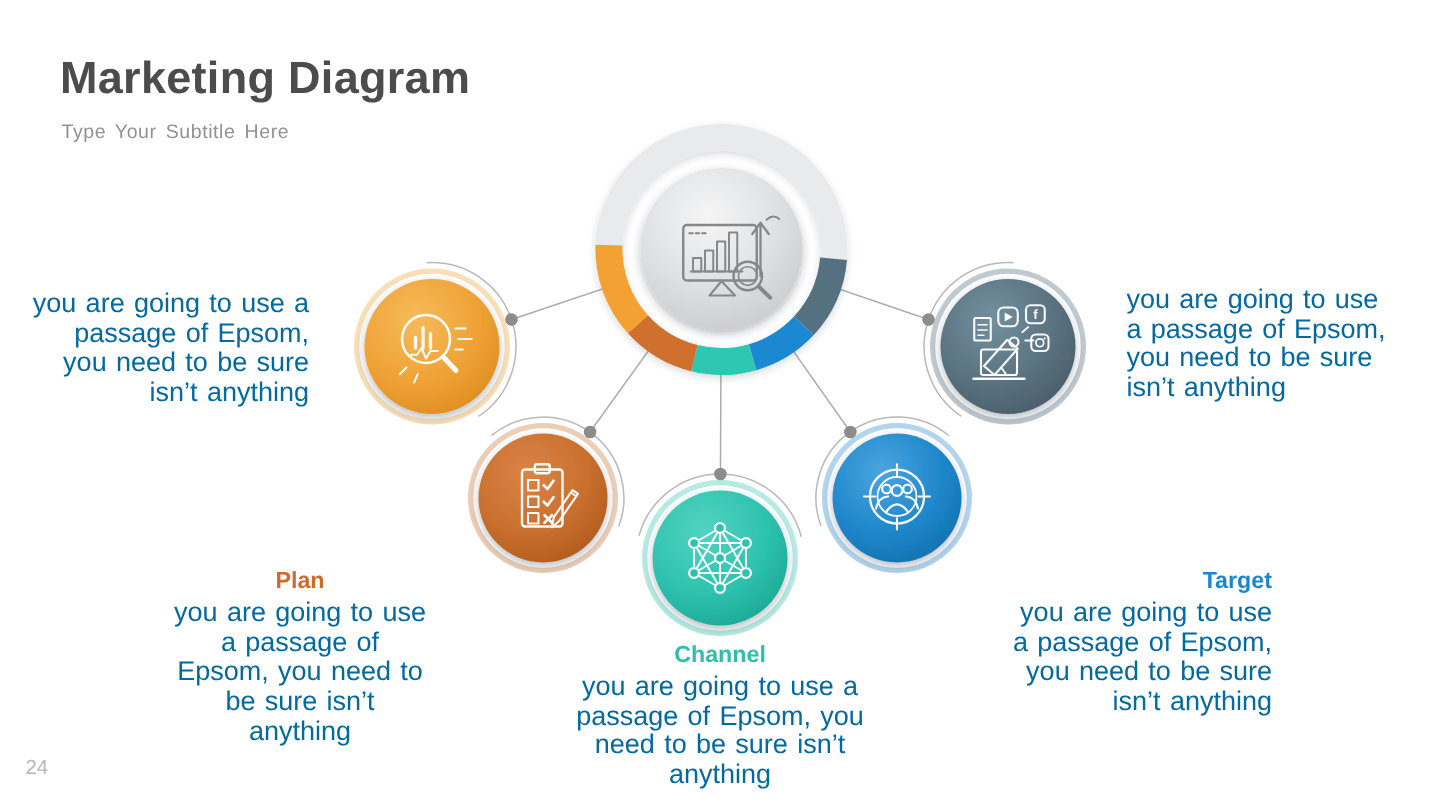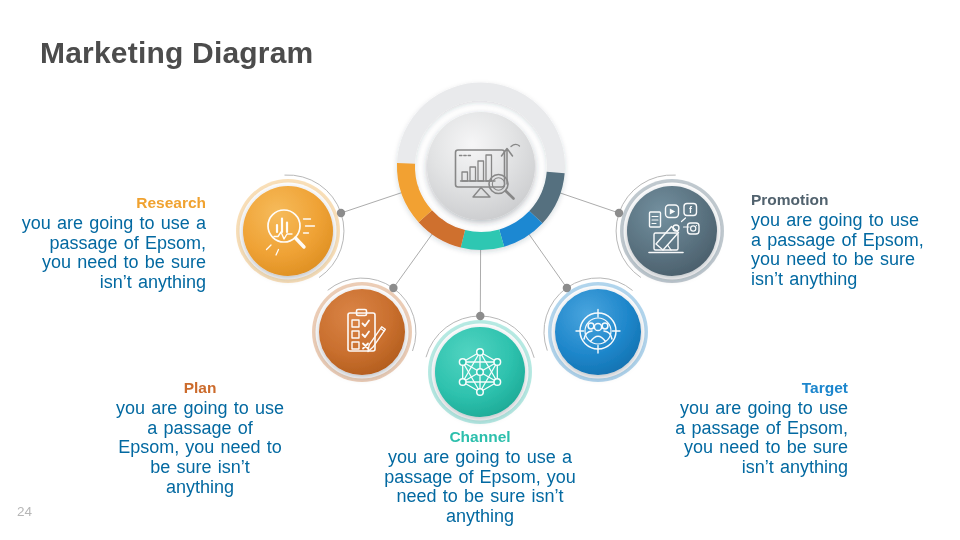--- a/index.html
+++ b/index.html
@@ -33,20 +33,21 @@
   .channel .node-label{color:#2cbfac;text-align:center;}
   .target .node-label{color:#1c86cd;}
   .promotion .node-label{color:#51626e;}
 </style>
 </head>
 <body>
 
 <div class="slide">
 
   <h1 class="title">Marketing Diagram</h1>
+  <p class="subtitle">Type Your Subtitle Here</p>
 
   <svg class="diagram-svg" width="960" height="540" viewBox="0 0 960 540" xmlns="http://www.w3.org/2000/svg">
     <defs>
       <filter id="softShadow" x="-40%" y="-40%" width="180%" height="180%">
         <feDropShadow dx="0" dy="2.5" stdDeviation="3" flood-color="#2e3942" flood-opacity="0.32"></feDropShadow>
       </filter>
       <filter id="faintShadow" x="-40%" y="-40%" width="180%" height="180%">
         <feDropShadow dx="0" dy="2" stdDeviation="2.5" flood-color="#2e3942" flood-opacity="0.18"></feDropShadow>
       </filter>
       <radialGradient id="gradHub" cx="0.42" cy="0.3" r="0.85">
@@ -222,38 +223,36 @@
         <rect x="684" y="203.5" width="12.5" height="12" rx="3"></rect>
         <text x="690.4" y="212.8" font-size="9" font-weight="bold" fill="#ffffff" stroke="none" text-anchor="middle" font-family="Liberation Sans, DejaVu Sans, sans-serif">f</text>
         <rect x="687.5" y="223" width="11.5" height="11" rx="3"></rect>
         <circle cx="693.2" cy="228.5" r="2.6" stroke-width="1.2"></circle>
         <circle cx="696.4" cy="225.6" r="0.7" fill="#ffffff" stroke="none"></circle>
       </g>
     </g>
   </svg>
 
   <div class="node-text research">
-    <h2 class="node-label">Research</h2>
     <p class="node-desc">you are going to use a passage of Epsom, you need to be sure isn’t anything</p>
   </div>
 
   <div class="node-text plan">
     <h2 class="node-label">Plan</h2>
     <p class="node-desc">you are going to use a passage of Epsom, you need to be sure isn’t anything</p>
   </div>
 
   <div class="node-text channel">
     <h2 class="node-label">Channel</h2>
     <p class="node-desc">you are going to use a passage of Epsom, you need to be sure isn’t anything</p>
   </div>
 
   <div class="node-text target">
     <h2 class="node-label">Target</h2>
     <p class="node-desc">you are going to use a passage of Epsom, you need to be sure isn’t anything</p>
   </div>
 
   <div class="node-text promotion">
-    <h2 class="node-label">Promotion</h2>
     <p class="node-desc">you are going to use a passage of Epsom, you need to be sure isn’t anything</p>
   </div>
 
   <div class="page-number">24</div>
 </div>
 
 </body></html>

